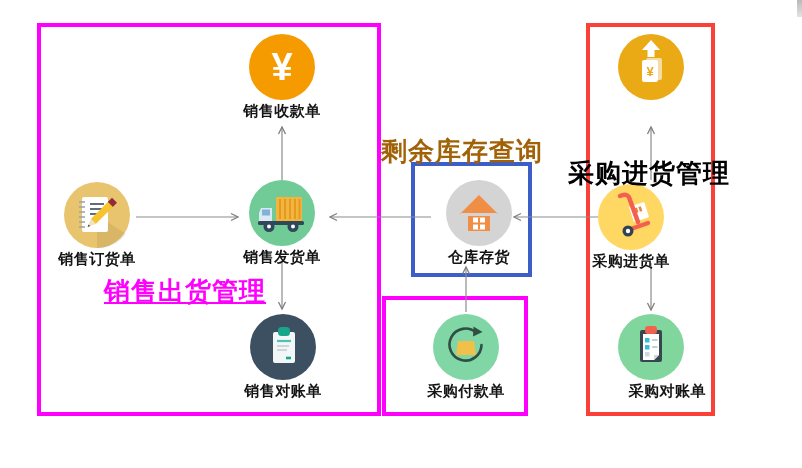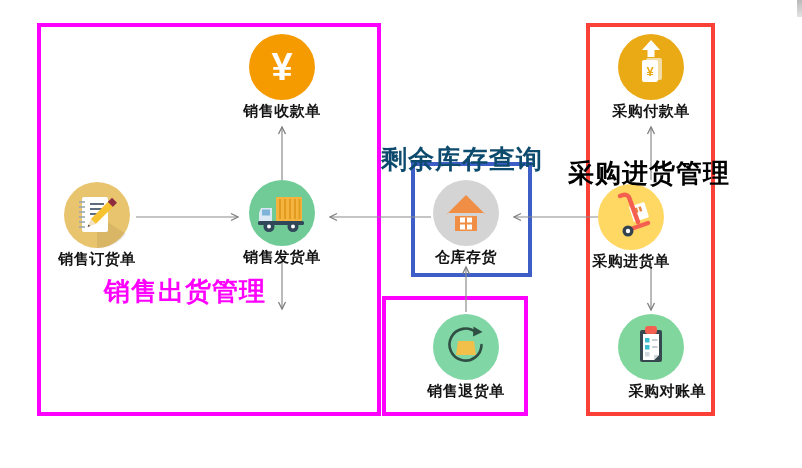--- a/index.html
+++ b/index.html
@@ -16,23 +16,23 @@
   #box-return    { left:382px; top:296px; width:146px; height:120px; border-color:#ff00ff; }
   #box-purchase  { left:586px; top:23px;  width:129px; height:393px; border-color:#fb4038; }
 
   #arrow-layer { position:absolute; left:0; top:0; z-index:2; pointer-events:none; }
 
   .node { position:absolute; width:110px; text-align:center; z-index:3; }
   .node svg { display:block; margin:0 auto; }
   .node .label { margin-top:2px; font-size:15px; font-weight:bold; color:#141414; letter-spacing:0.5px; white-space:nowrap; }
 
   .overlay-text { position:absolute; z-index:4; font-size:26px; font-weight:bold; white-space:nowrap; letter-spacing:1px; }
-  #label-inventory-query { left:381px; top:142px; color:#0c4a6e; }
+  #label-inventory-query { left:381px; top:134px; color:#a16207; }
   #label-purchase-mgmt   { left:568px; top:156px; color:#000000; }
-  #label-sales-mgmt      { left:104px; top:274px; color:#ff00ff; }
+  #label-sales-mgmt      { left:104px; top:274px; color:#ff00ff;text-decoration:underline; }
 
   #scrollbar-fragment { position:absolute; right:0; top:0; width:5px; height:17px;
     background:linear-gradient(180deg,#b9b9b9,#e3e3e3); z-index:5; }
 </style>
 </head>
 <body>
 
 <div id="canvas">
 
   <div class="group-box" id="box-sales"></div>
@@ -109,53 +109,64 @@
       <rect x="13" y="29.5" width="8" height="6" fill="#7fb3d9"></rect>
       <rect x="9" y="41" width="46" height="4" rx="1.5" fill="#31485a"></rect>
       <circle cx="20" cy="46.5" r="5.5" fill="#31485a"></circle>
         <circle cx="20" cy="46.5" r="2" fill="#ffffff"></circle>
       <circle cx="44" cy="46.5" r="5.5" fill="#31485a"></circle>
         <circle cx="44" cy="46.5" r="2" fill="#ffffff"></circle>
     </svg>
     <div class="label">销售发货单</div>
   </div>
 
-
-  <div class="node" style="left:411px; top:180px;">
+  <div class="node" style="left:228px; top:314px;">
+    <svg width="66" height="66" viewBox="0 0 66 66">
+      <circle cx="33" cy="33" r="33" fill="#3c5062"></circle>
+      <rect x="23" y="18" width="22" height="31" rx="2" fill="#f2f6f7"></rect>
+      <rect x="28" y="13" width="12" height="9" rx="3.5" fill="#17a68c"></rect>
+      <line x1="27" y1="27" x2="41" y2="27" stroke="#4dc3b5" stroke-width="2.2"></line>
+      <line x1="27" y1="32" x2="39" y2="32" stroke="#c5ced4" stroke-width="1.6"></line>
+      <line x1="27" y1="36" x2="37" y2="36" stroke="#c5ced4" stroke-width="1.6"></line>
+      <line x1="36" y1="44" x2="41" y2="44" stroke="#17a68c" stroke-width="2.6"></line>
+    </svg>
+    <div class="label">销售对账单</div>
+  </div>
+
+  <div class="node" style="left:424px; top:180px;">
     <svg width="66" height="66" viewBox="0 0 66 66">
       <circle cx="33" cy="33" r="33" fill="#d4d4d4"></circle>
       <polygon points="14,34 33,15 52,34" fill="#ef8e44"></polygon>
       <line x1="15" y1="34.5" x2="51" y2="34.5" stroke="#d4d4d4" stroke-width="3"></line>
       <rect x="22" y="36" width="22" height="15" fill="#ef8e44"></rect>
       <rect x="27" y="37.5" width="12" height="12" fill="#ffffff"></rect>
       <line x1="33" y1="37.5" x2="33" y2="49.5" stroke="#ef8e44" stroke-width="2"></line>
       <line x1="27" y1="43.5" x2="39" y2="43.5" stroke="#ef8e44" stroke-width="2"></line>
     </svg>
     <div class="label">仓库存货</div>
   </div>
 
   <div class="node" style="left:411px; top:314px;">
     <svg width="66" height="66" viewBox="0 0 66 66">
       <circle cx="33" cy="33" r="33" fill="#80d6a5"></circle>
       <path d="M43,18.5 A16,16 0 1 0 48.5,31" fill="none" stroke="#2f4f44" stroke-width="2.6" stroke-linecap="round"></path>
       <polygon points="40.5,12.5 49.5,18 40,22.5" fill="#2f4f44"></polygon>
       <polygon points="25,27 41,27 43,41 23,41" fill="#f0c04a"></polygon>
     </svg>
-    <div class="label">销售退货单</div>
+    <div class="label">采购付款单</div>
   </div>
 
   <div class="node" style="left:596px; top:34px;">
     <svg width="66" height="66" viewBox="0 0 66 66">
       <circle cx="33" cy="33" r="33" fill="#eaaa15"></circle>
       <polygon points="33,6 42,16 36.5,16 36.5,23 29.5,23 29.5,16 24,16" fill="#ffffff"></polygon>
       <rect x="28" y="24" width="16" height="22" rx="2" fill="#f3dda4"></rect>
       <rect x="24" y="26" width="16" height="22" rx="2" fill="#ffffff"></rect>
       <text x="32" y="42" text-anchor="middle" font-size="13" font-weight="bold" fill="#eaaa15">¥</text>
     </svg>
-    <div class="label">采购付款单</div>
   </div>
 
   <div class="node" style="left:576px; top:184px;">
     <svg width="66" height="66" viewBox="0 0 66 66">
       <circle cx="33" cy="33" r="33" fill="#ffd763"></circle>
       <g transform="rotate(-18 41 28)">
         <rect x="33" y="20" width="16" height="16" rx="1" fill="#ffffff"></rect>
         <rect x="38" y="23" width="2.5" height="5" fill="#e8853d"></rect>
         <rect x="42" y="23" width="2.5" height="5" fill="#e8853d"></rect>
       </g>

